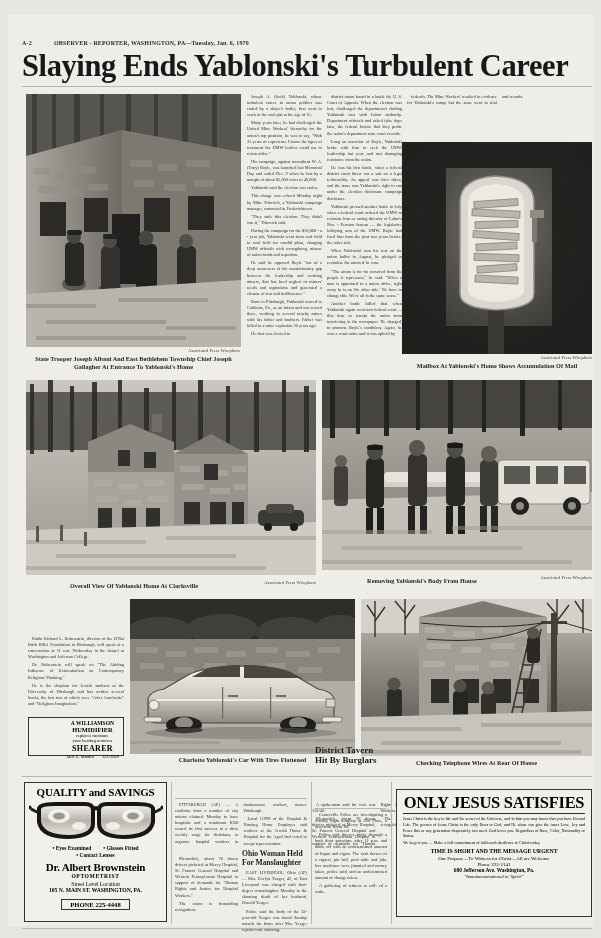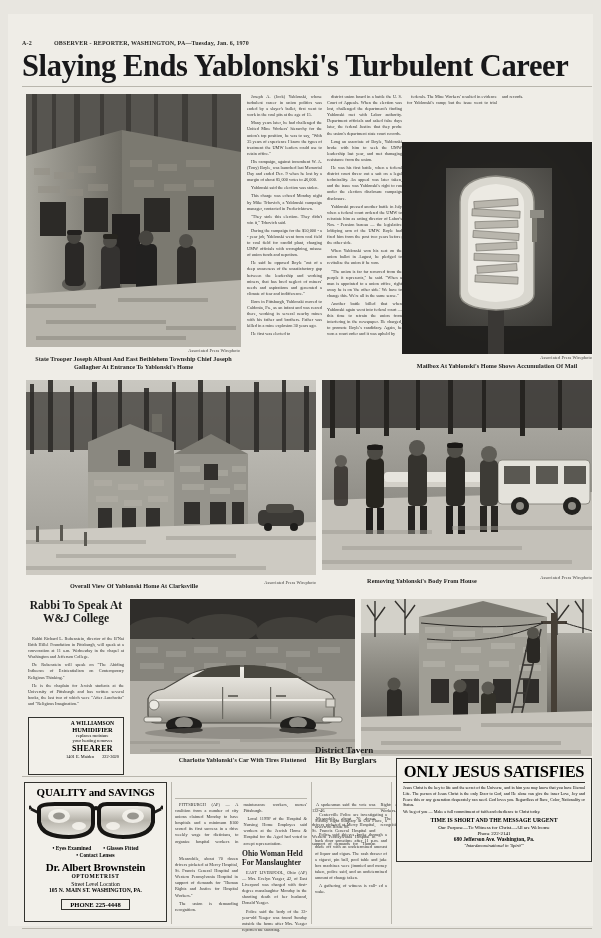--- a/index.html
+++ b/index.html
@@ -376,30 +376,27 @@
         <rect x="0" y="150" width="110" height="4"></rect>
             <rect x="130" y="146" width="140" height="4"></rect>
         <rect x="20" y="166" width="180" height="4"></rect>
             <rect x="0" y="180" width="250" height="4"></rect>
       </g>
     </svg>
   </div>
   <div class="cap" style="left:314px;top:563px;width:200px;">Removing Yablonski's Body From House</div>
   <div class="credit" style="left:514px;top:561px;width:70px;">Associated Press Wirephoto</div>
 
-  <div class="subhead" style="left:18px;top:585px;width:100px;font-size:11.5px;text-align:center;">
-    <span>Rabbi To Speak At W&amp;J College</span>
-  </div>
   <div class="col" style="left:20px;top:622px;width:96px;height:76px;">
     <p>Rabbi Richard L. Rubenstein, director of the B'Nai Brith Hillel Foundation in Pittsburgh, will speak at a convocation at 11 a.m. Wednesday in the chapel at Washington and Jefferson College.</p>
     <p>Dr. Rubenstein will speak on "The Abiding Influence of Existentialism on Contemporary Religious Thinking."</p>
     <p>He is the chaplain for Jewish students at the University of Pittsburgh and has written several books, the last two of which were "After Auschwitz" and "Religious Imagination."</p>
   </div>
 
-  <div class="adbox ad-center" style="left:20px;top:703px;width:96px;height:58px;padding-top:2px;padding-left:33px;">
+  <div class="adbox ad-center" style="left:20px;top:703px;width:96px;height:39px;padding-top:2px;padding-left:33px;">
     <div style="font-size:5.6px;font-weight:bold;">A WILLIAMSON</div>
     <div style="font-size:6.4px;font-weight:bold;">HUMIDIFIER</div>
     <div style="font-size:4.6px;">replaces moisture</div>
     <div style="font-size:4.6px;">your heating removes</div>
     <div style="font-size:8px;font-weight:bold;letter-spacing:.3px;margin-top:1px;">SHEARER</div>
     <div style="font-size:4.4px;display:flex;justify-content:space-between;padding:1px 4px 0 4px;">
       <span>1401 E. Maiden</span>
       <span>222-3620</span>
     </div>
   </div>
@@ -668,21 +665,21 @@
   </div>
   <div class="hrule" style="left:307px;top:794px;width:72px;"></div>
   <div class="col" style="left:307px;top:798px;width:72px;height:110px;">
     <p>Centerville Police are investigating a Sunday night burglary at Our Place, a tavern on Route 88.</p>
     <p>Police said thieves broke through a back door sometime after 11 p.m. and made off with an undetermined amount of liquor and cigars. The cash drawer of a cigaret, pin ball, pool table and juke box machines were jimmied and money taken, police said, and an undetermined amount of change taken.</p>
     <p>A gathering of witness is call- ed a wake.</p>
   </div>
 
   <div class="vrule" style="left:383px;top:768px;height:142px;"></div>
 
-  <div class="adbox ad-center" style="left:388px;top:744px;width:196px;height:104px;padding:4px 6px;">
+  <div class="adbox ad-center" style="left:388px;top:775px;width:196px;height:128px;padding:4px 6px;">
     <div style="font-size:16.5px;font-weight:bold;letter-spacing:-.3px;line-height:1.05;">ONLY JESUS SATISFIES</div>
     <div class="hrule" style="position:relative;left:0;top:2px;width:100%;height:1px;background:#33332f;margin-bottom:4px;"></div>
     <div class="tiny" style="text-align:justify;">Jesus Christ is the key to life and the secret of the Universe, and in him you may know that you have Eternal Life. The person of Jesus Christ is the only Door to God, and He alone can give the inner Love, Joy and Peace this or any generation desperately can need. God loves you. Regardless of Race, Color, Nationality or Status.</div>
     <div class="tiny" style="text-align:left;margin-top:1px;">We beg of you — Make a full commitment of faith and obedience to Christ today.</div>
     <div style="font-size:5.8px;font-weight:bold;margin-top:2px;">TIME IS SHORT AND THE MESSAGE URGENT</div>
     <div style="font-size:5px;margin-top:2px;">Our Purpose—To Witness for Christ—All are Welcome</div>
     <div style="font-size:5px;margin-top:1px;">Phone 222-2141</div>
     <div style="font-size:5.4px;font-weight:bold;">680 Jefferson Ave. Washington, Pa.</div>
     <div style="font-size:4.6px;font-style:italic;margin-top:1px;">"Interdenominational in 'Spirit'"</div>
   </div>

